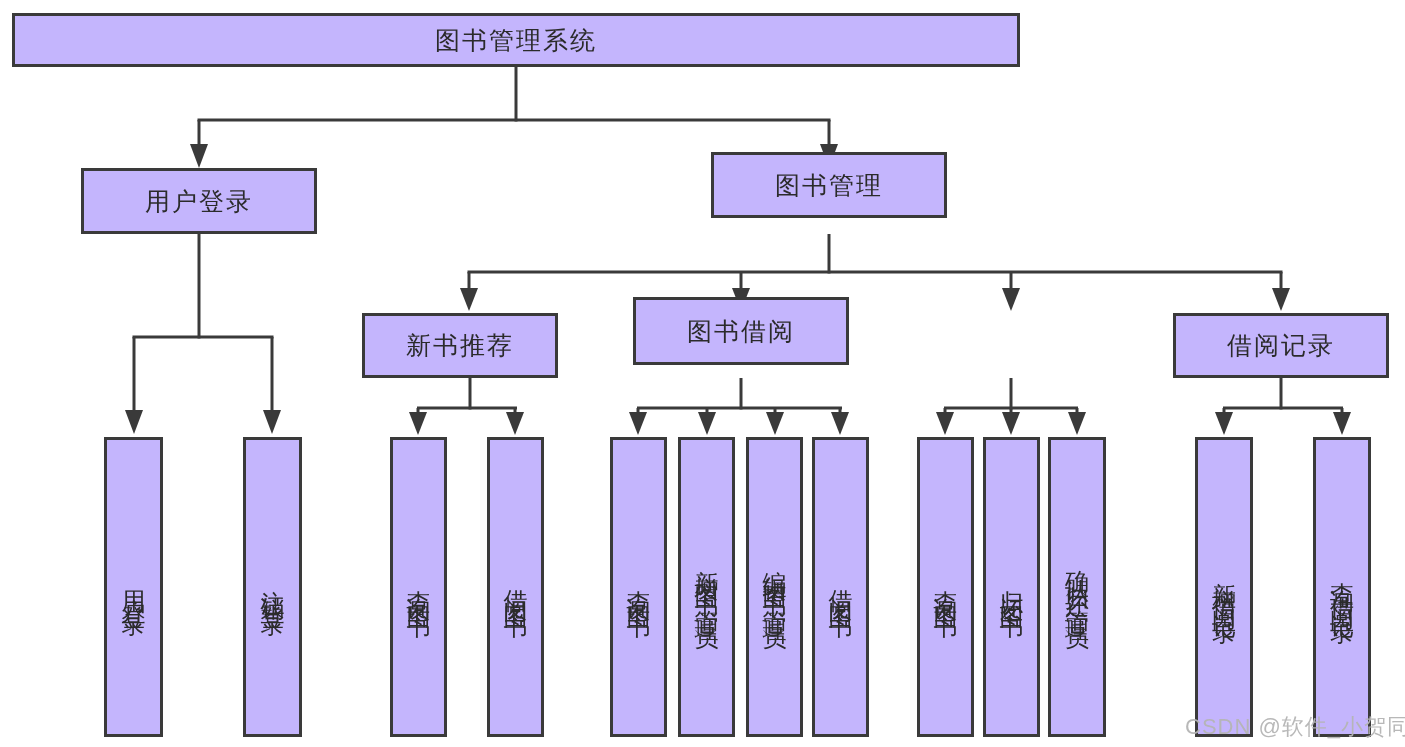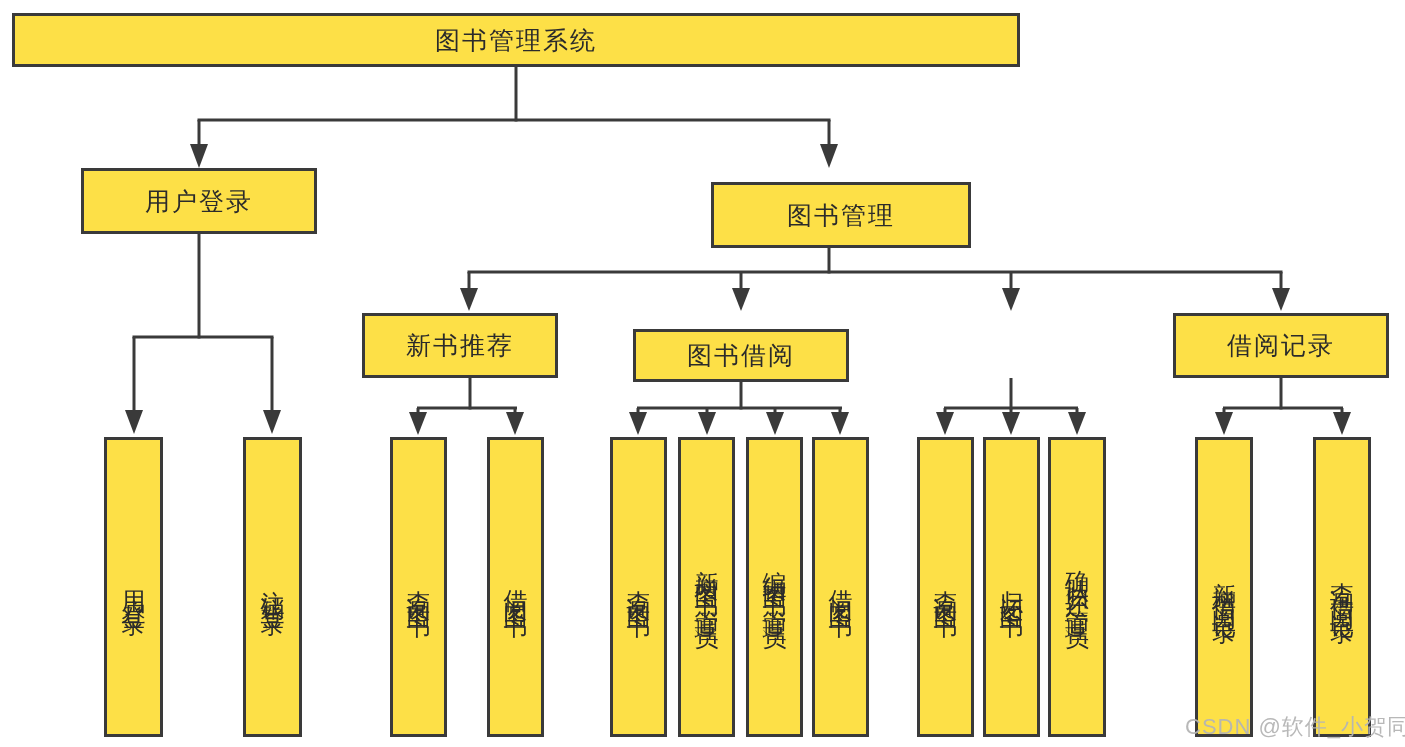--- a/index.html
+++ b/index.html
@@ -18,21 +18,21 @@
   .connectors {
     position: absolute;
     left: 0;
     top: 0;
     z-index: 0;
   }
   .box {
     position: absolute;
     box-sizing: border-box;
     border: 3px solid #3a3a3a;
-    background: #fde047;
+    background: #c4b5fd;
     display: flex;
     align-items: center;
     justify-content: center;
     color: #2b2b2b;
     z-index: 1;
   }
   .box.h span {
     font-size: 25px;
     letter-spacing: 2px;
     white-space: nowrap;
@@ -138,28 +138,28 @@
     </g>
   </svg>
 
   <div class="box h" style="left:12px;top:13px;width:1008px;height:54px">
     <span>图书管理系统</span>
   </div>
 
   <div class="box h" style="left:81px;top:168px;width:236px;height:66px">
     <span>用户登录</span>
   </div>
-  <div class="box h" style="left:711px;top:182px;width:260px;height:66px">
+  <div class="box h" style="left:711px;top:152px;width:236px;height:66px">
     <span>图书管理</span>
   </div>
 
   <div class="box h" style="left:362px;top:313px;width:196px;height:65px">
     <span>新书推荐</span>
   </div>
-  <div class="box h" style="left:633px;top:329px;width:216px;height:53px">
+  <div class="box h" style="left:633px;top:297px;width:216px;height:68px">
     <span>图书借阅</span>
   </div>
   <div class="box h" style="left:1173px;top:313px;width:216px;height:65px">
     <span>借阅记录</span>
   </div>
 
   <div class="box v" style="left:104px;top:437px;width:59px;height:300px">
     <span>用户登录</span>
   </div>
   <div class="box v" style="left:243px;top:437px;width:59px;height:300px">

